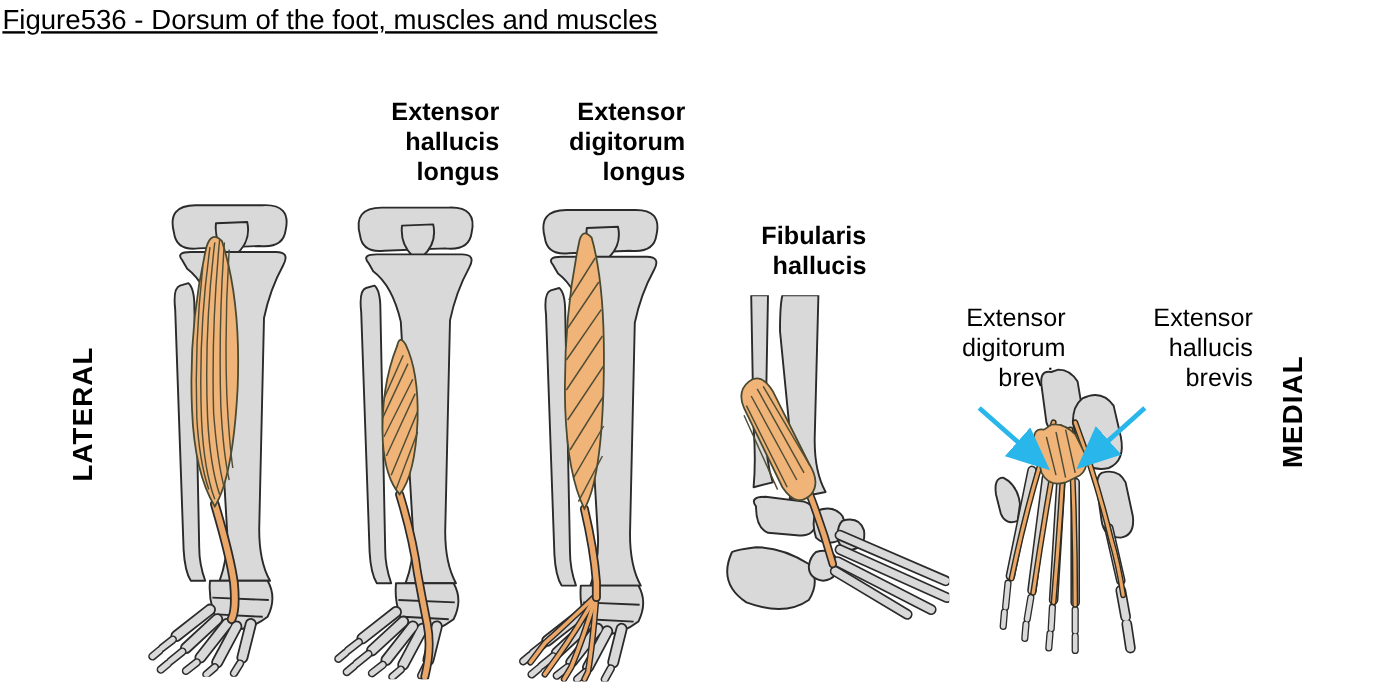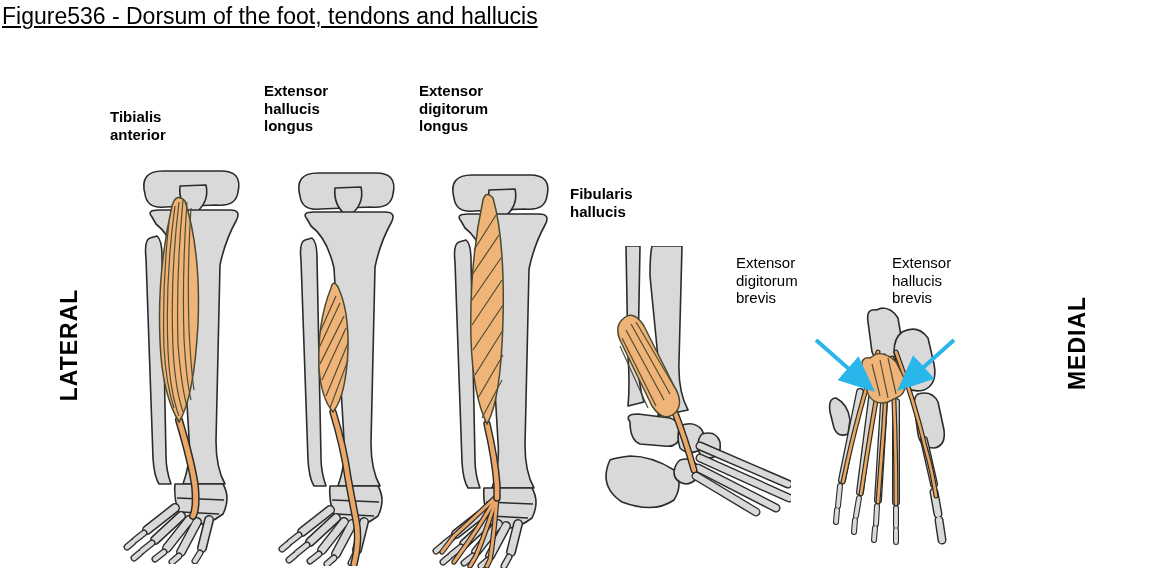--- a/index.html
+++ b/index.html
@@ -5,44 +5,42 @@
   html,body{margin:0;padding:0;background:#ffffff;}
   #canvas{
     position:relative;width:1153px;height:578px;background:#ffffff;
     font-family:"Liberation Sans",sans-serif;color:#000;overflow:hidden;
   }
   .figure-title{
     position:absolute;left:2px;top:3px;font-size:23px;font-weight:400;
     text-decoration:underline;white-space:nowrap;
   }
   .muscle-label{
-    position:absolute;width:152px;text-align:left;font-size:15px;
+    position:absolute;width:152px;text-align:right;font-size:21px;
     font-weight:700;line-height:1.18;white-space:pre-line;
   }
   .muscle-label.regular{font-weight:400;}
   .orient-label{
     position:absolute;width:160px;height:28px;text-align:center;
     font-size:23px;font-weight:700;letter-spacing:1px;
     transform:rotate(-90deg);
   }
   .panel{position:absolute;}
   svg{display:block;}
 </style>
 </head>
 <body>
 
 <div id="canvas">
 
-  <div class="figure-title">Figure536 - Dorsum of the foot, tendons and hallucis</div>
+  <div class="figure-title">Figure536 - Dorsum of the foot, muscles and muscles</div>
 
   <div class="orient-label" style="left:-10px;top:331px;">LATERAL</div>
   <div class="orient-label" style="left:998px;top:329px;">MEDIAL</div>
 
-  <div class="muscle-label" style="left:110px;top:108px;">Tibialis
-anterior</div>
   <div class="muscle-label" style="left:264px;top:82px;">Extensor
 hallucis
 longus</div>
   <div class="muscle-label" style="left:419px;top:82px;">Extensor
 digitorum
 longus</div>
   <div class="muscle-label" style="left:570px;top:185px;">Fibularis
 hallucis</div>
   <div class="muscle-label regular" style="left:736px;top:254px;">Extensor
 digitorum

